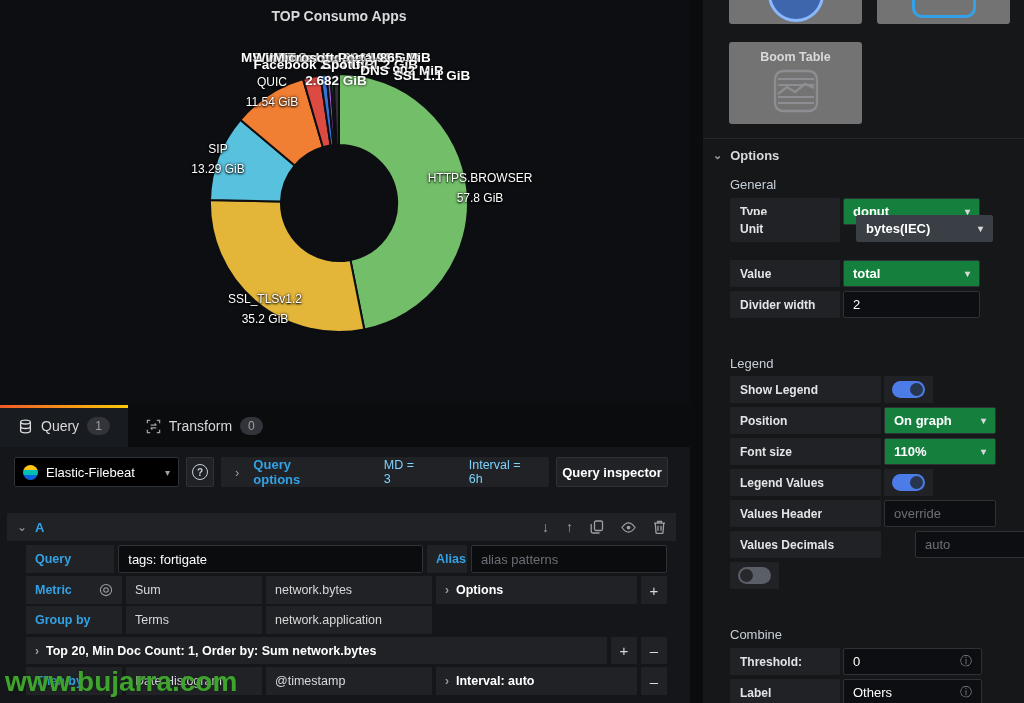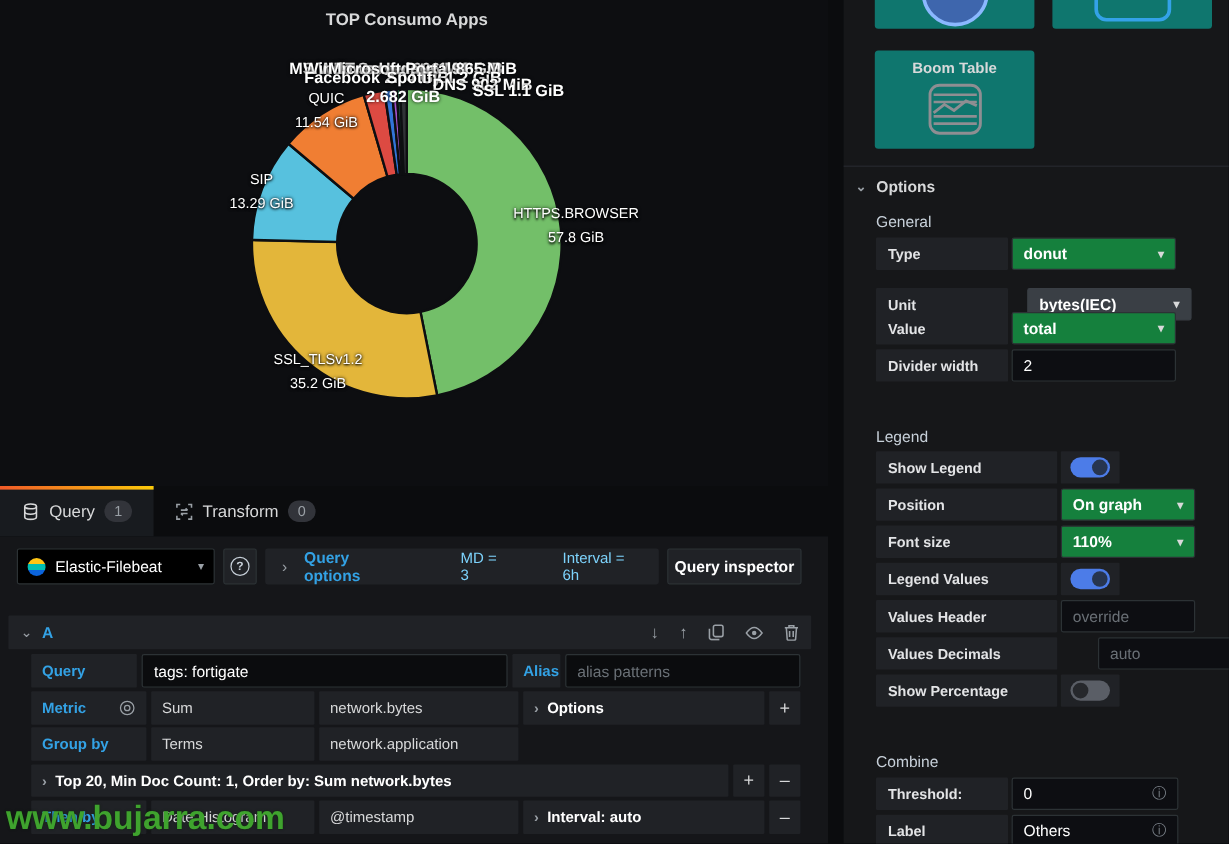--- a/index.html
+++ b/index.html
@@ -73,21 +73,21 @@
   .seg-input::placeholder { color:#6a7076; }
   .sq-btn { width:26px; background:#202226; border-radius:1px; color:#d8d9da; font-size:15px;
     display:flex; align-items:center; justify-content:center; cursor:pointer; }
   .metric-eye { margin-left:auto; color:#9aa0a6; display:flex; }
 
   .watermark { position:absolute; left:5px; top:666px; font-size:28px; font-weight:bold;
     color:#3fa32e; text-shadow:0 0 2px rgba(10,40,5,.8); z-index:50; letter-spacing:0; }
 
   
   .sidebar { position:absolute; left:703px; top:0; width:321px; height:703px; background:#161719; }
-  .viz-card { position:absolute; background:#0f766e; border-radius:3px; width:133px; height:80px;
+  .viz-card { position:absolute; background:#737373; border-radius:3px; width:133px; height:80px;
     display:flex; flex-direction:column; align-items:center; cursor:pointer; }
   .viz-card .vc-label { font-size:12.5px; font-weight:bold; color:#d8d9da; margin-top:8px; }
   .card-pie-icon { width:56px; height:56px; border-radius:50%; background:#3e66ad; border:3px solid #8ab8ff;
     margin-top:14px; }
   .card-rect-icon { width:64px; height:46px; border:3px solid #34a2e8; border-radius:10px; margin-top:0px; }
   .sb-divider { position:absolute; left:0; top:138px; width:100%; height:1px; background:#26282e; }
 
   .opts-header { position:absolute; left:10px; top:148px; display:flex; align-items:center; gap:8px;
     font-size:13px; font-weight:bold; color:#d8d9da; cursor:pointer; }
   .opts-header .chev { color:#9aa0a6; font-size:11px; }
@@ -324,21 +324,21 @@
     </div>
 
     <div class="sec-heading" style="top:177px;">General</div>
     <div class="opt-row g" style="top:198px;">
       <div class="opt-label">Type</div>
       <div class="opt-select opt-ctrl">
         <span>donut</span>
         <span class="caret">▾</span>
       </div>
     </div>
-    <div class="opt-row g" style="top:240px;gap:16px;">
+    <div class="opt-row g" style="top:215px;gap:16px;">
       <div class="opt-label">Unit</div>
       <div class="opt-select opt-ctrl hl">
         <span>bytes(IEC)</span>
         <span class="caret">▾</span>
       </div>
     </div>
     <div class="opt-row g" style="top:260px;">
       <div class="opt-label">Value</div>
       <div class="opt-select opt-ctrl">
         <span>total</span>
@@ -383,21 +383,20 @@
     </div>
     <div class="opt-row l" style="top:500px;">
       <div class="opt-label">Values Header</div>
       <input class="opt-input opt-ctrl" placeholder="override" style="">
     </div>
     <div class="opt-row l" style="top:531px;gap:34px;">
       <div class="opt-label">Values Decimals</div>
       <input class="opt-input opt-ctrl" placeholder="auto" style="">
     </div>
     <div class="opt-row l" style="top:562px;">
-      <div class="opt-label">Show Percentage</div>
       <div class="toggle-cell">
         <div class="toggle off">
             <span class="knob"></span>
           </div>
       </div>
     </div>
 
     <div class="sec-heading" style="top:627px;">Combine</div>
     <div class="opt-row c" style="top:648px;">
       <div class="opt-label" style="width:110px;">Threshold:</div>

